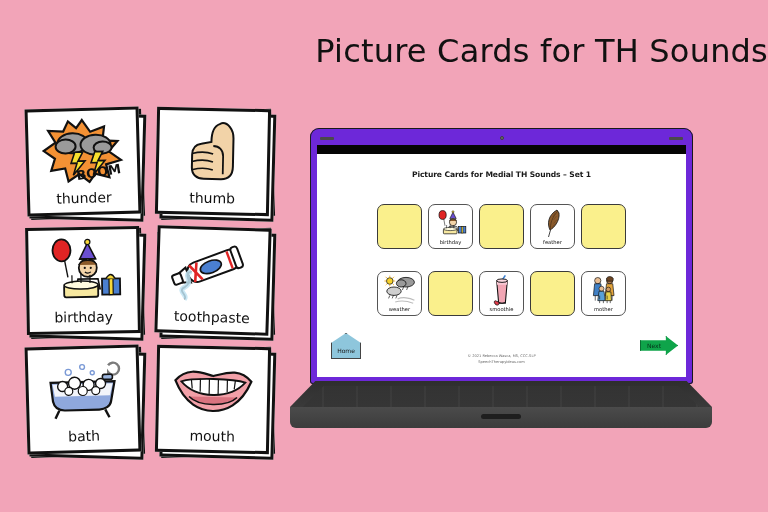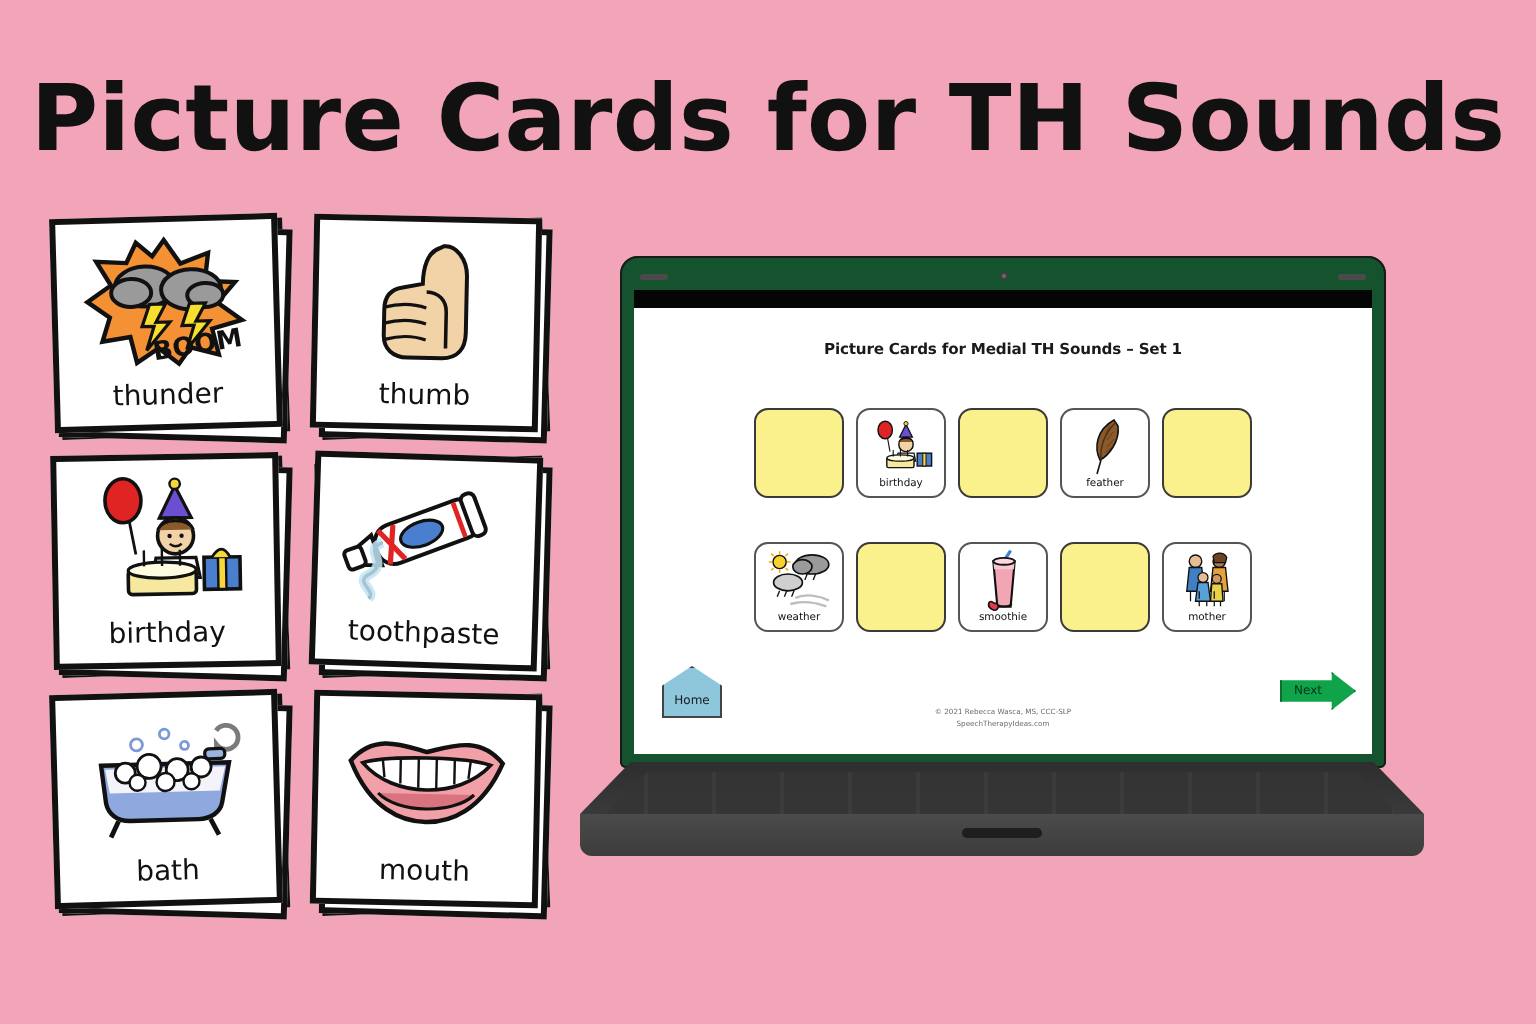--- a/index.html
+++ b/index.html
@@ -7,23 +7,23 @@
   body {
     background: #f2a4b8;
     font-family: "Liberation Sans", sans-serif;
     position: relative;
   }
 
   
   .page-title {
     position: absolute;
     top: 32px; left: 0; width: 768px;
-    text-align: center;
-    font-size: 46px;
-    font-weight: 700;
+    text-align: right;
+    font-size: 32px;
+    font-weight: 400;
     letter-spacing: 0.2px;
     color: #111111;
     font-family: "DejaVu Sans", sans-serif;
   }
 
   
   .flashcards {
     position: absolute;
     left: 26px; top: 108px;
     width: 250px; height: 345px;
@@ -61,21 +61,21 @@
   .tilt-a .card-front { transform: rotate(-1.6deg); }
   .tilt-b .card-front { transform: rotate(1.2deg); }
   .tilt-c .card-front { transform: rotate(-1.0deg); }
   .tilt-d .card-front { transform: rotate(1.8deg); }
 
   
   .laptop { position: absolute; left: 290px; top: 128px; width: 422px; height: 300px; }
   .lid {
     position: absolute; left: 20px; top: 0;
     width: 383px; height: 256px;
-    background: #14532d;
+    background: #6d28d9;
     border-radius: 9px 9px 3px 3px;
     box-shadow: inset 0 0 0 1px #1a1a1a;
   }
   .webcam {
     position: absolute; left: 50%; top: 8px; transform: translateX(-50%);
     width: 4px; height: 4px; border-radius: 50%;
     background: #6b6b6b; border: 1px solid #3f3f3f;
   }
   .lid-vent-l, .lid-vent-r {
     position: absolute; top: 9px; width: 14px; height: 2.5px;

